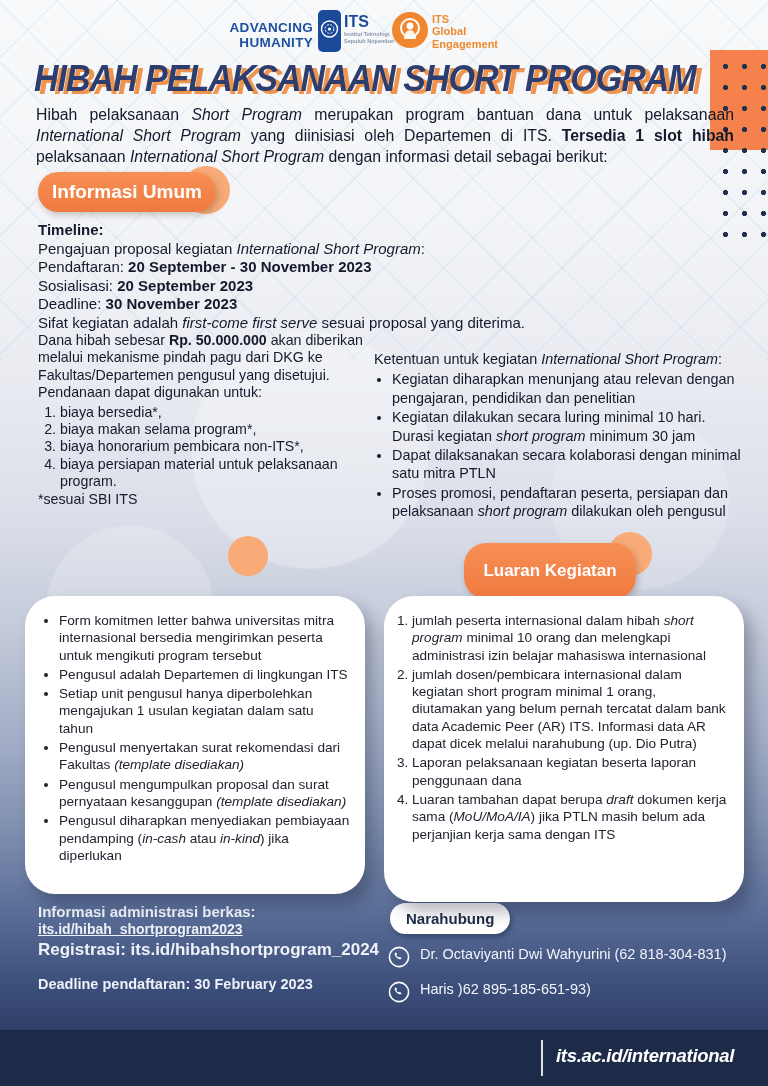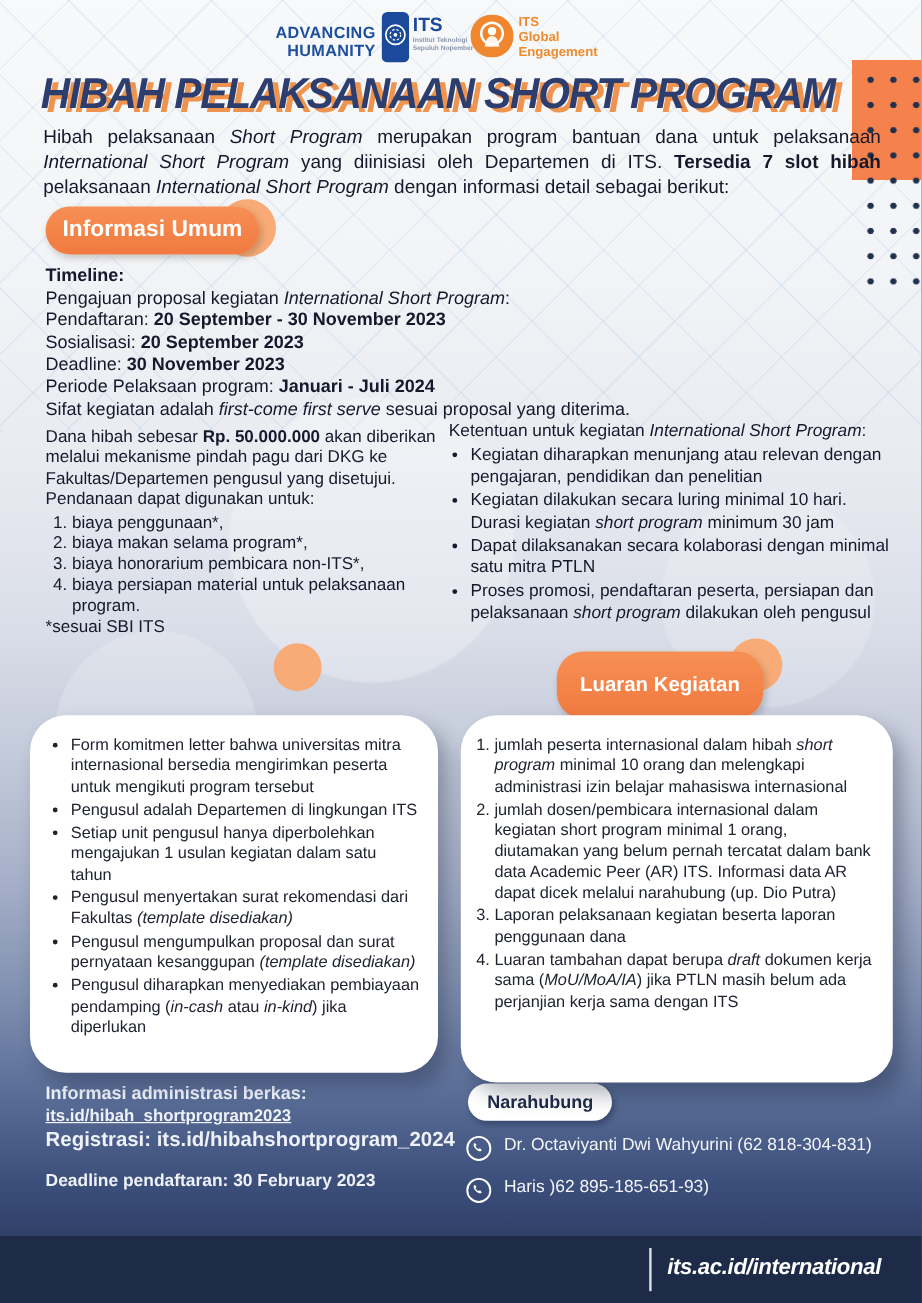--- a/index.html
+++ b/index.html
@@ -48,21 +48,21 @@
   .circ-umum { left:182px; top:166px; width:48px; height:48px; }
   .pill-syarat { left:84px; top:545px; width:172px; height:38px; font-size:17px; }
   .circ-syarat { left:228px; top:536px; width:40px; height:40px; }
   .pill-luaran { left:464px; top:543px; width:172px; height:56px; font-size:17px; }
   .circ-luaran { left:608px; top:532px; width:44px; height:44px; }
   
   .timeline { position:absolute; left:38px; top:221px; width:660px; font-size:15px;
     line-height:18.6px; color:#15192b; font-weight:500; }
   .timeline div i { font-weight:500; }
   
-  .col-left { position:absolute; left:38px; top:356px; width:326px; font-size:14.2px;
+  .col-left { position:absolute; left:38px; top:332px; width:326px; font-size:14.2px;
     line-height:17.4px; color:#15192b; font-weight:500; }
   .col-left ol { margin:2px 0 0 8px; padding-left:14px; }
   .col-right { position:absolute; left:374px; top:350px; width:372px; font-size:14.4px;
     line-height:18.4px; color:#15192b; font-weight:500; }
   .col-right ul { margin-top:2px; padding-left:18px; }
   .col-right li { margin-bottom:1px; }
   
   .card { position:absolute; background:#fff; border-radius:30px; color:#20242f;
     box-shadow:8px 10px 16px rgba(15,23,45,0.30); z-index:3; }
   .card-syarat { left:25px; top:596px; width:340px; height:298px; padding:16px 14px 12px 12px; }
@@ -130,39 +130,38 @@
   <div class="hdr-ge-text">
     <div>ITS</div>
     <div>Global</div>
     <div>Engagement</div>
   </div>
 
   <div class="deco-orange"></div>
   <div class="deco-dots"></div>
 
   <div class="title">HIBAH PELAKSANAAN SHORT PROGRAM</div>
-  <div class="intro">Hibah pelaksanaan <i>Short Program</i> merupakan program bantuan dana untuk pelaksanaan <i>International Short Program</i> yang diinisiasi oleh Departemen di ITS. <b>Tersedia 7 slot hibah</b> pelaksanaan <i>International Short Program</i> dengan informasi detail sebagai berikut:</div>
+  <div class="intro">Hibah pelaksanaan <i>Short Program</i> merupakan program bantuan dana untuk pelaksanaan <i>International Short Program</i> yang diinisiasi oleh Departemen di ITS. <b>Tersedia 1 slot hibah</b> pelaksanaan <i>International Short Program</i> dengan informasi detail sebagai berikut:</div>
 
   <div class="pill-circle circ-umum"></div>
   <div class="pill pill-umum">Informasi Umum</div>
 
   <div class="timeline">
     <div><b>Timeline:</b></div>
     <div>Pengajuan proposal kegiatan <i>International Short Program</i>:</div>
     <div>Pendaftaran: <b>20 September - 30 November 2023</b></div>
     <div>Sosialisasi: <b>20 September 2023</b></div>
     <div>Deadline: <b>30 November 2023</b></div>
-    <div>Periode Pelaksaan program: <b>Januari - Juli 2024</b></div>
     <div>Sifat kegiatan adalah <i>first-come first serve</i> sesuai proposal yang diterima.</div>
   </div>
 
   <div class="col-left">
     <div>Dana hibah sebesar <b>Rp. 50.000.000</b> akan diberikan melalui mekanisme pindah pagu dari DKG ke Fakultas/Departemen pengusul yang disetujui. Pendanaan dapat digunakan untuk:</div>
     <ol>
-      <li>biaya penggunaan*,</li>
+      <li>biaya bersedia*,</li>
       <li>biaya makan selama program*,</li>
       <li>biaya honorarium pembicara non-ITS*,</li>
       <li>biaya persiapan material untuk pelaksanaan program.</li>
     </ol>
     <div>*sesuai SBI ITS</div>
   </div>
 
   <div class="col-right">
     <div>Ketentuan untuk kegiatan <i>International Short Program</i>:</div>
     <ul>

